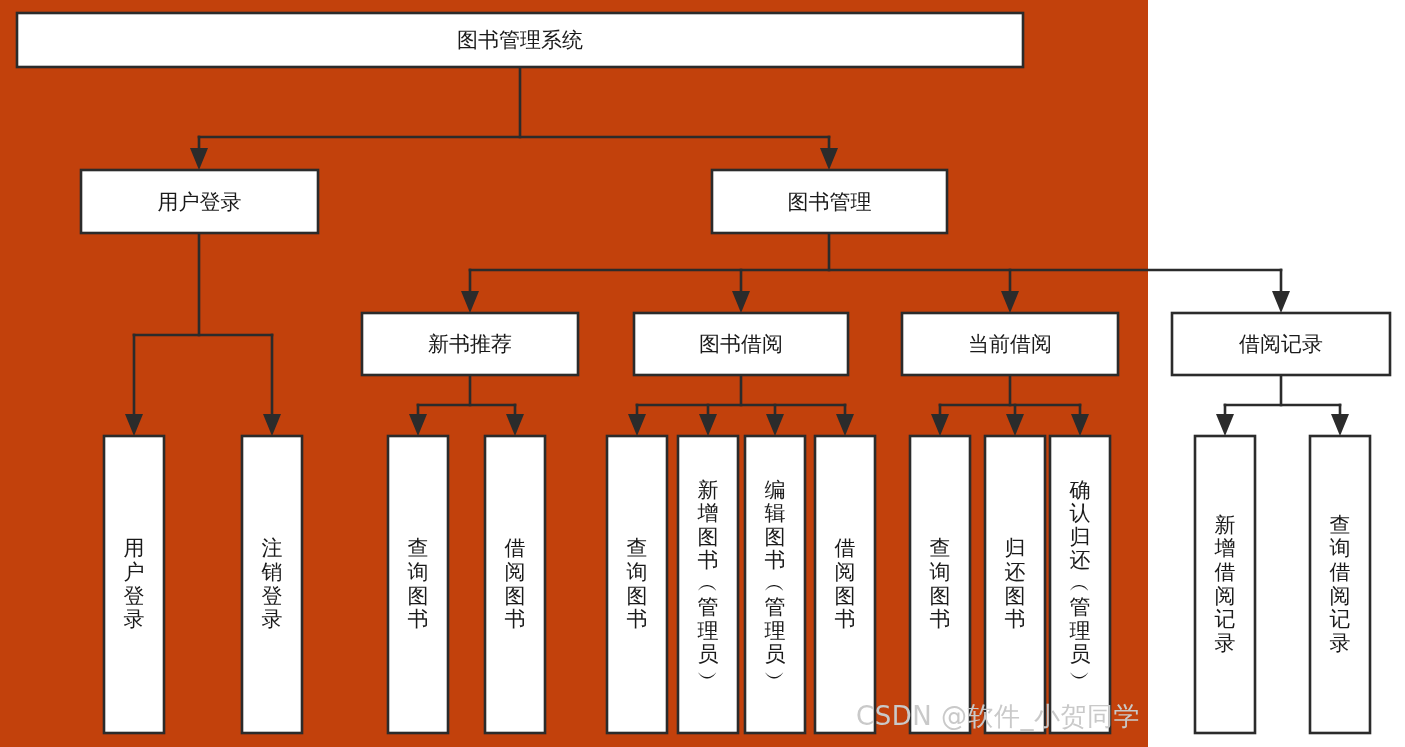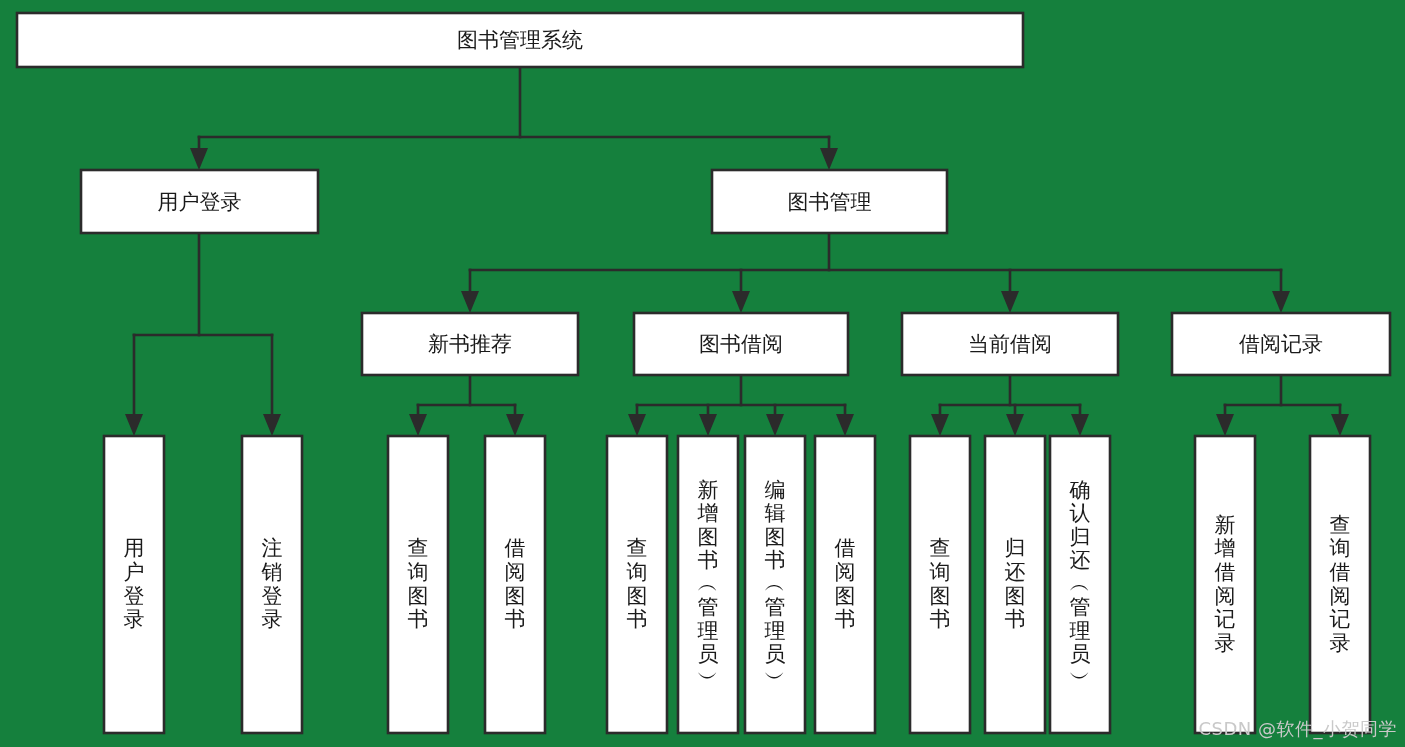--- a/index.html
+++ b/index.html
@@ -8,23 +8,23 @@
     background: #ffffff;
   }
   body {
     width: 1405px;
     height: 747px;
     overflow: hidden;
     font-family: "DejaVu Sans", "Liberation Sans", sans-serif;
   }
   #diagram-root {
     position: relative;
-    width: 1405px;
+    width: 1148px;
     height: 747px;
-    background: #15803d;
+    background: #c2410c;
   }
   svg#flow {
     position: absolute;
     top: 0;
     left: 0;
     width: 1405px;
     height: 747px;
     display: block;
   }
   .node-box {
@@ -45,23 +45,23 @@
   .node-label {
     fill: #1a1a1a;
     font-family: "DejaVu Sans", "Liberation Sans", sans-serif;
     font-size: 21px;
     text-anchor: middle;
     dominant-baseline: middle;
   }
   .watermark {
     position: absolute;
     right: 8px;
-    bottom: 6px;
+    bottom: 13px;
     color: #c9c9c9;
-    font-size: 18px;
+    font-size: 26px;
     font-family: "DejaVu Sans", "Liberation Sans", sans-serif;
     letter-spacing: 0.5px;
     white-space: nowrap;
     pointer-events: none;
   }
   .vert-text-wrap {
     position: absolute;
     display: flex;
     flex-direction: column;
     align-items: center;

